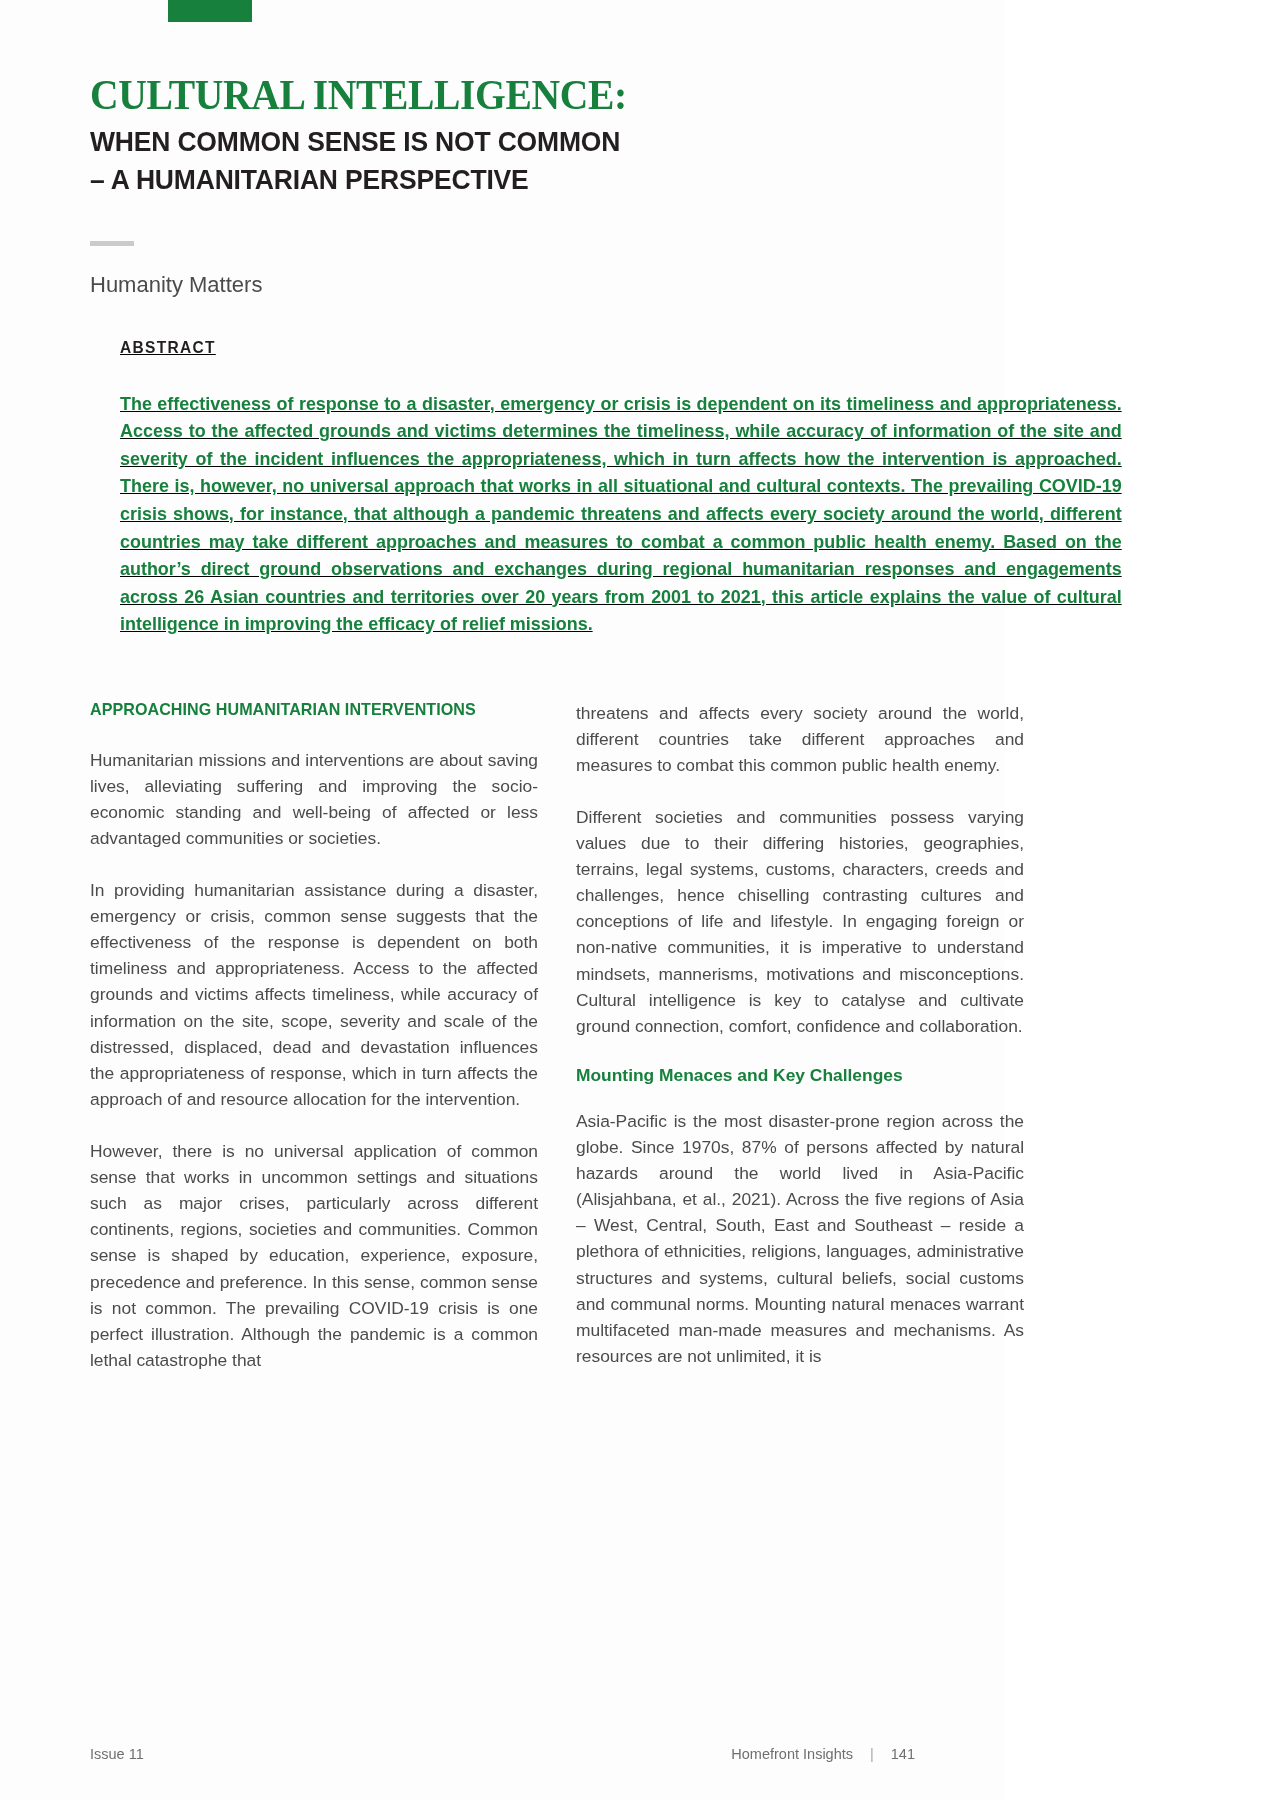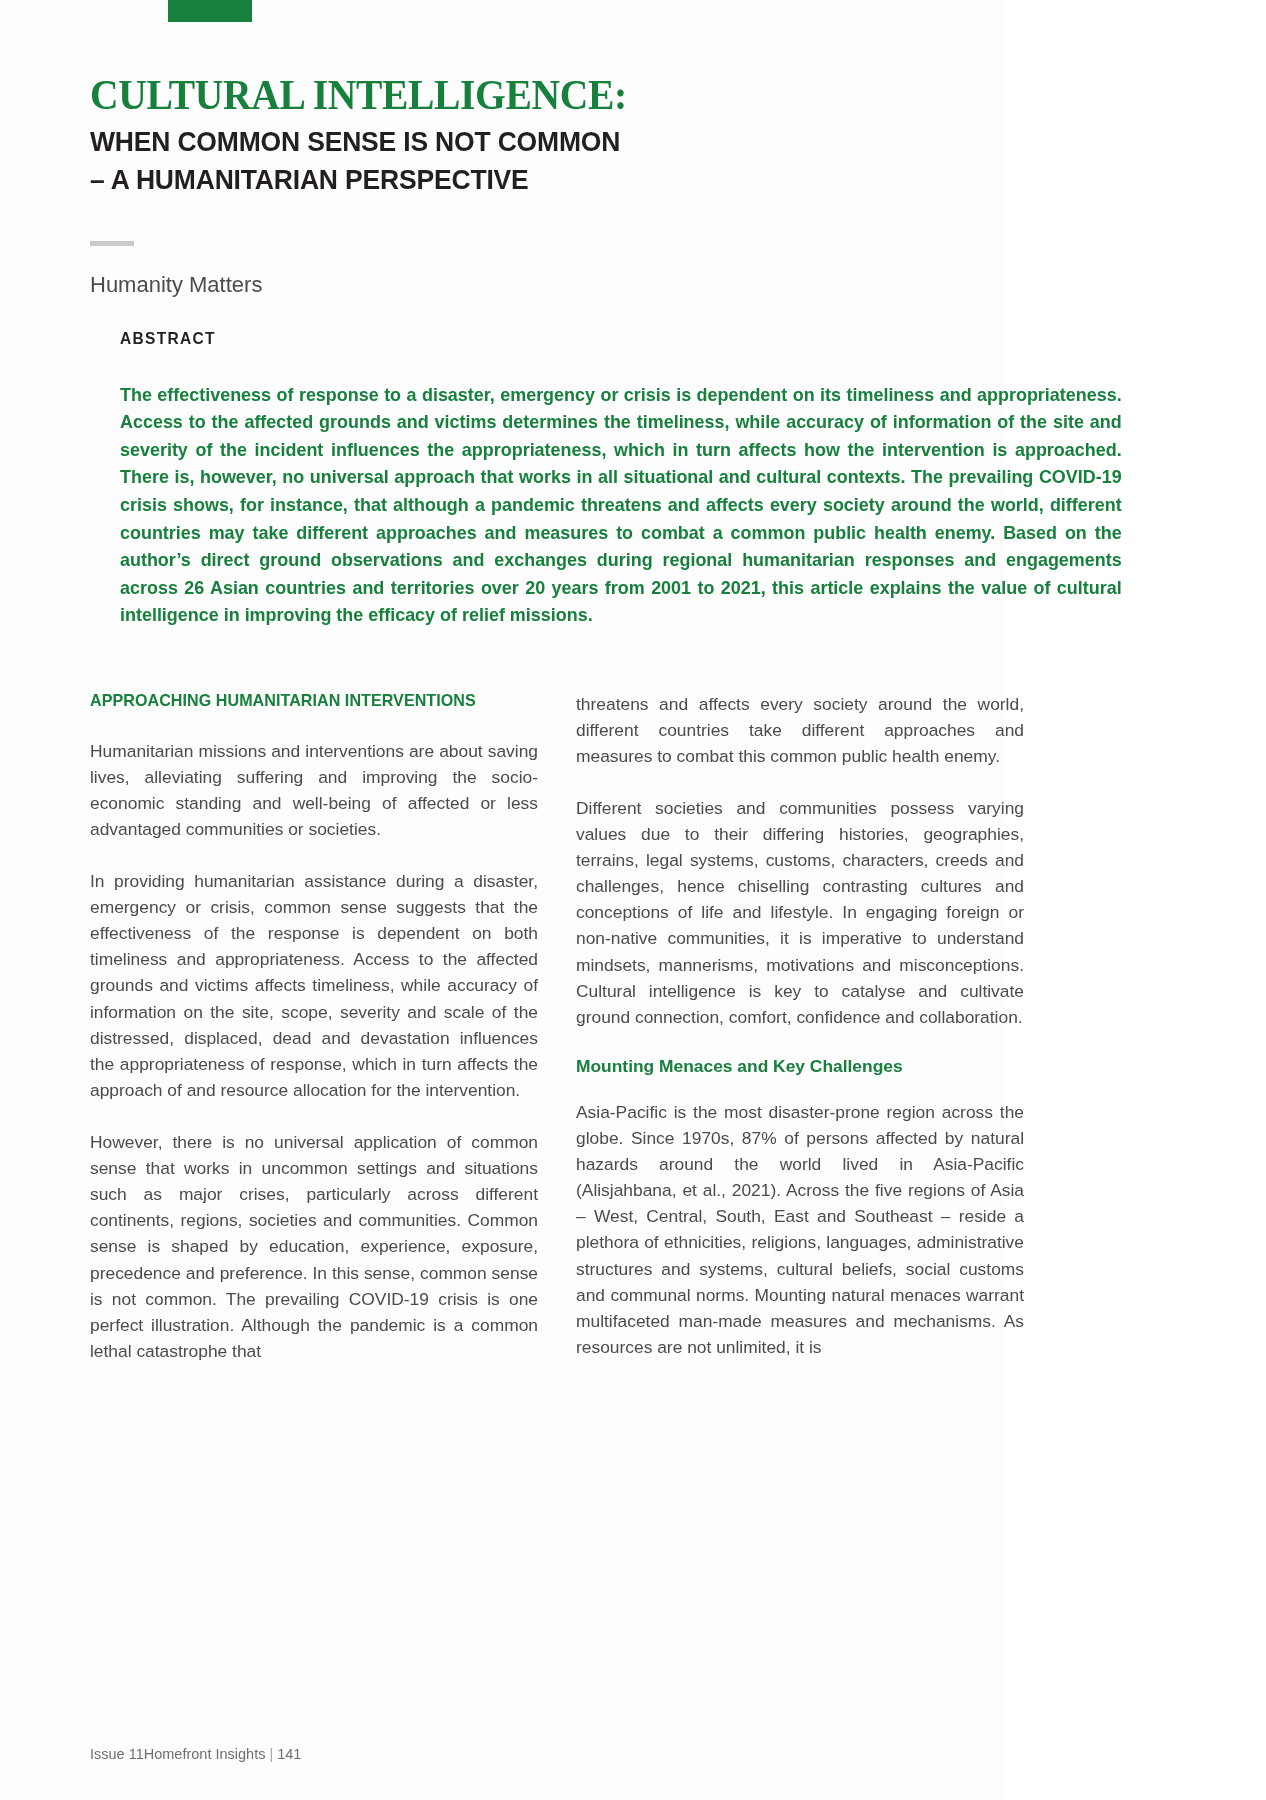--- a/index.html
+++ b/index.html
@@ -84,23 +84,24 @@
   }
   .author-org {
     font-size: 22px;
     font-weight: 400;
     color: #4b4b4d;
     margin: 0;
   }
 
   
   .abstract-wrap {
-    margin-top: 31px;
+    margin-top: 40px;
     padding-left: 30px;
     padding-right: 18px;
+    text-decoration: underline;
   }
   .abstract-label {
     font-size: 16.5px;
     font-weight: bold;
     letter-spacing: 1.4px;
     color: #231f20;
     margin: 0 0 33px 0;
     transform: scaleX(0.94);
     transform-origin: left center;
   }
@@ -152,27 +153,28 @@
   p.body:last-child { margin-bottom: 0; }
   p.body.nomargin { margin-bottom: 0; }
 
   
   .footer {
     position: absolute;
     left: 90px;
     right: 90px;
     bottom: 38px;
     display: flex;
+    justify-content: space-between;
     align-items: baseline;
     font-size: 14.5px;
     color: #6e6f71;
   }
   .footer-right {
     display: flex;
-    gap: 4px;
+    gap: 17px;
     align-items: baseline;
   }
   .footer-sep { color: #a7a8aa; }
 </style>
 </head>
 <body>
 
 <div class="page">
 
   <div class="top-bar"></div>

